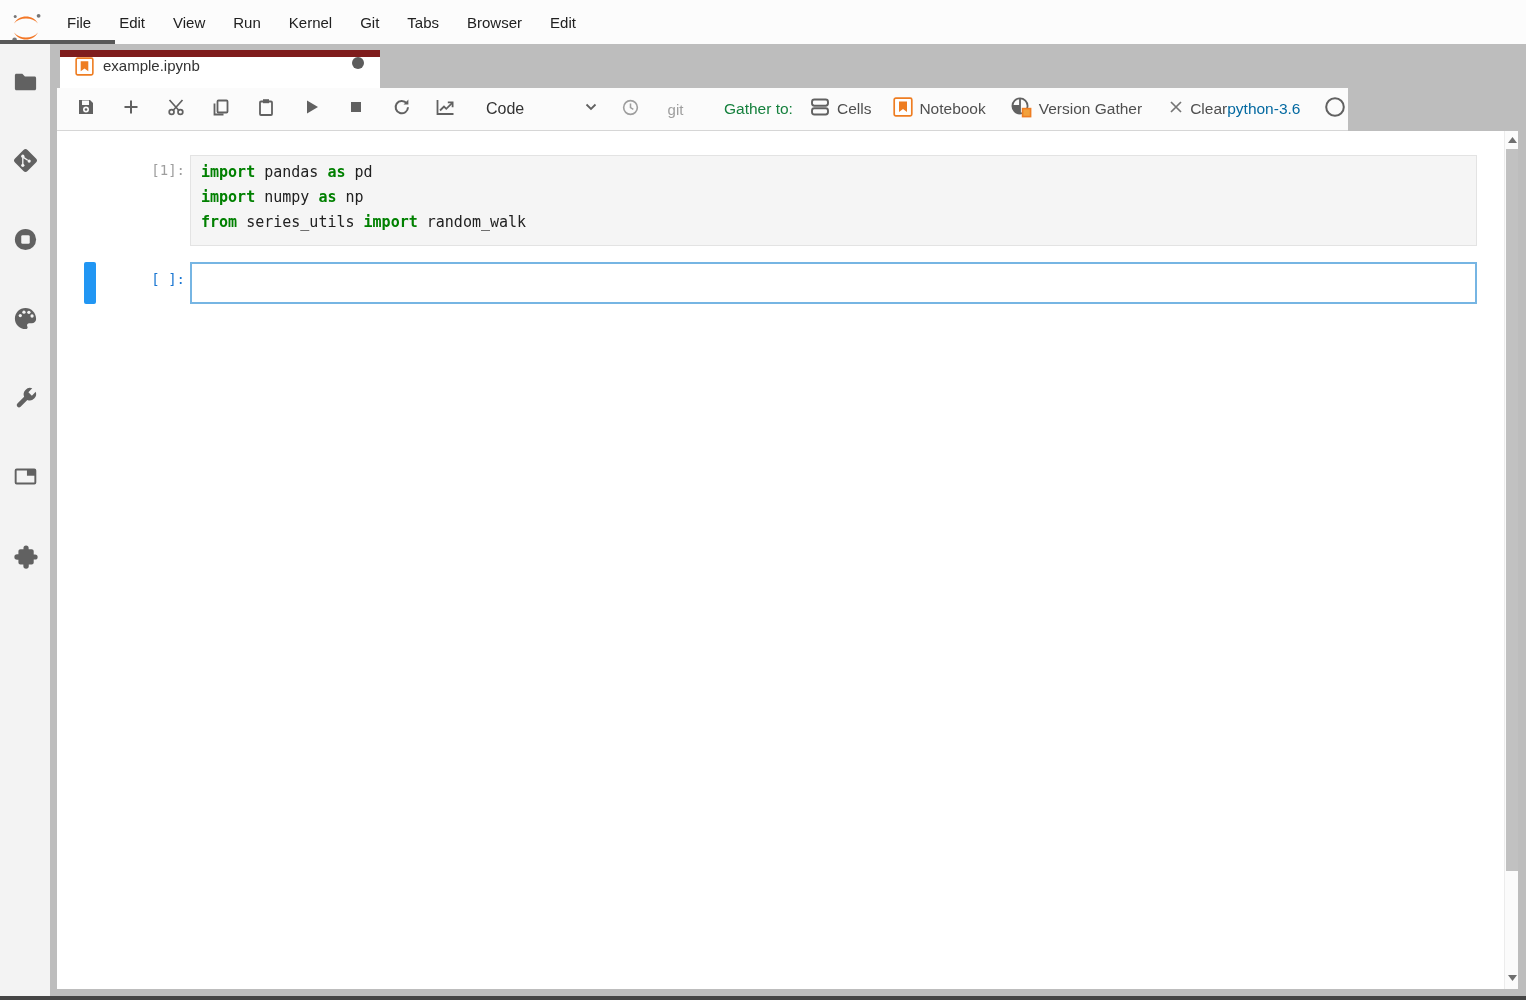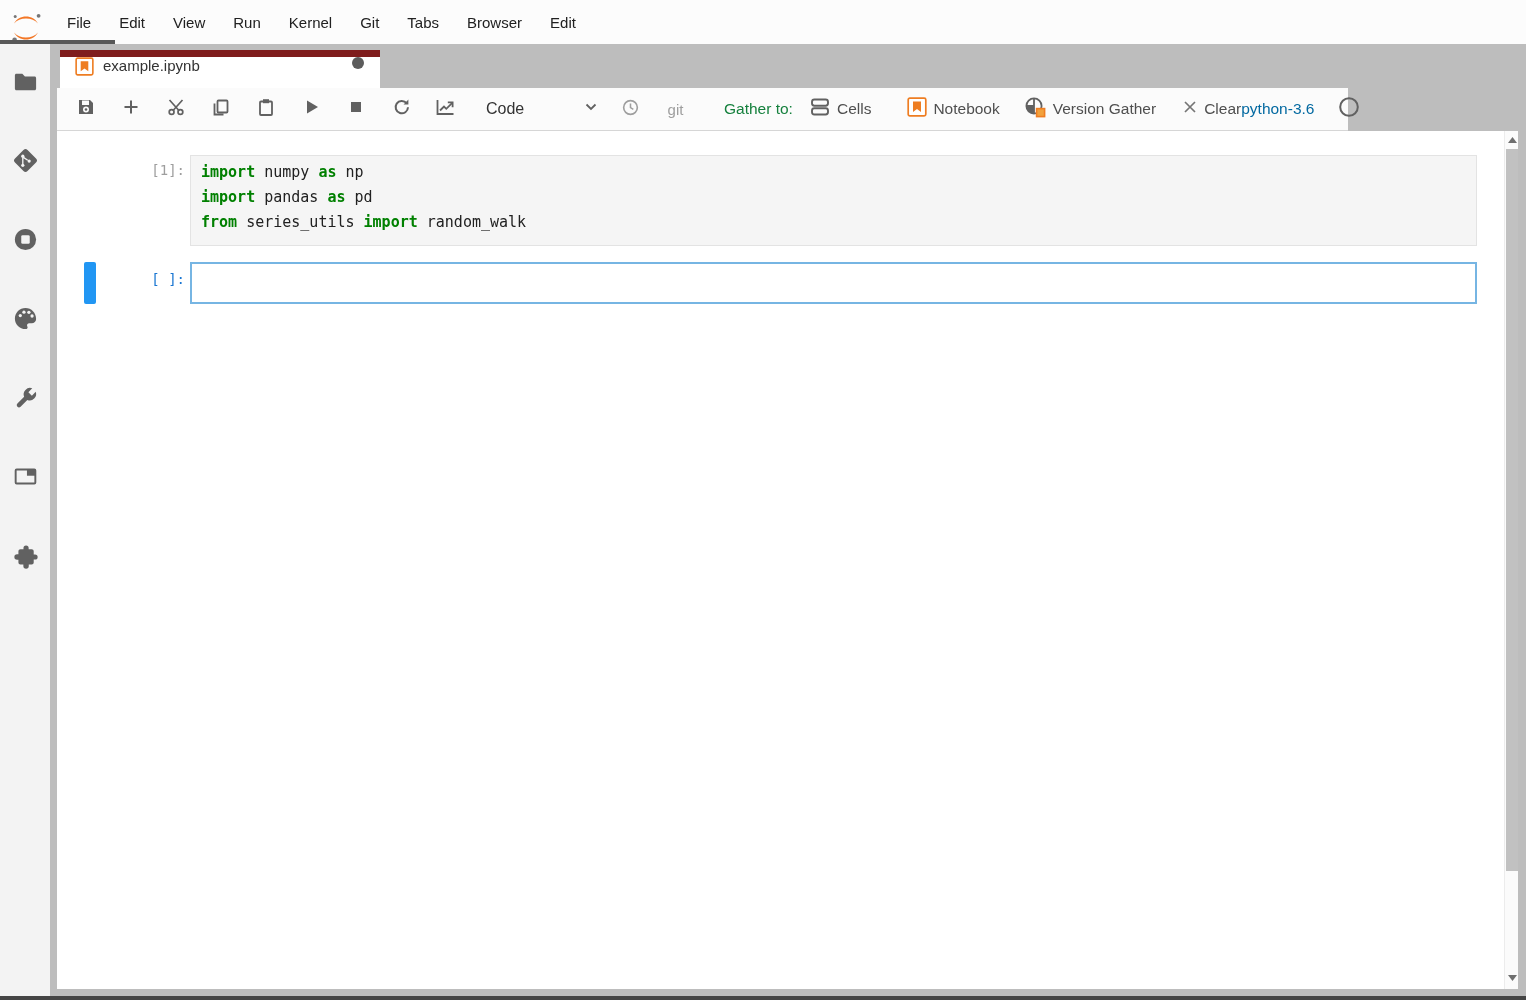--- a/index.html
+++ b/index.html
@@ -275,21 +275,21 @@
       <div class="tb-group" style="margin-left:16px">
         <span>
           <svg width="22" height="22" viewBox="0 0 22 22">
             <rect x="3" y="3.5" width="16" height="6.2" rx="2.4" fill="none" stroke="#616161" stroke-width="1.9"></rect>
             <rect x="3" y="12.3" width="16" height="6.2" rx="2.4" fill="none" stroke="#616161" stroke-width="1.9"></rect>
           </svg>
         </span>
         <span class="tb-label">Cells</span>
       </div>
 
-      <div class="tb-group" style="margin-left:36px">
+      <div class="tb-group" style="margin-left:22px">
         <span>
           <svg width="20" height="20" viewBox="0 0 20 20">
             <rect x="1.2" y="1.2" width="17.6" height="17.6" rx="1.6" fill="#fff" stroke="#ee7d22" stroke-width="1.7"></rect>
             <path d="M6 4.6h8v10.3l-4-2.9-4 2.9z" fill="#ee7d22"></path>
           </svg>
         </span>
         <span class="tb-label">Notebook</span>
       </div>
 
       <div class="tb-group" style="margin-left:24px">
@@ -320,22 +320,22 @@
               <circle cx="11" cy="11" r="8.8" fill="none" stroke="#616161" stroke-width="2"></circle>
             </svg>
         </span>
       </div>
     </div>
 
     <div class="content">
 
       <div class="prompt prompt-done" style="top:31px">[1]:</div>
       <div class="input-done" style="top:24px">
+          <div class="code-line"><span class="kw">import</span><span class="plain"> pandas </span><span class="kw">as</span><span class="plain"> pd</span></div>
           <div class="code-line"><span class="kw">import</span><span class="plain"> numpy </span><span class="kw">as</span><span class="plain"> np</span></div>
-          <div class="code-line"><span class="kw">import</span><span class="plain"> pandas </span><span class="kw">as</span><span class="plain"> pd</span></div>
           <div class="code-line"><span class="kw">from</span><span class="plain"> series_utils </span><span class="kw">import</span><span class="plain"> random_walk</span></div>
         </div>
 
       <div class="collapser" style="top:131px;height:42px"></div>
       <div class="prompt prompt-active" style="top:140px">[ ]:</div>
       <div class="input-active" style="top:131px"></div>
 
       <div class="scrollbar">
         <div class="sb-arrow sb-up">
           <svg width="9" height="6" viewBox="0 0 9 6">

